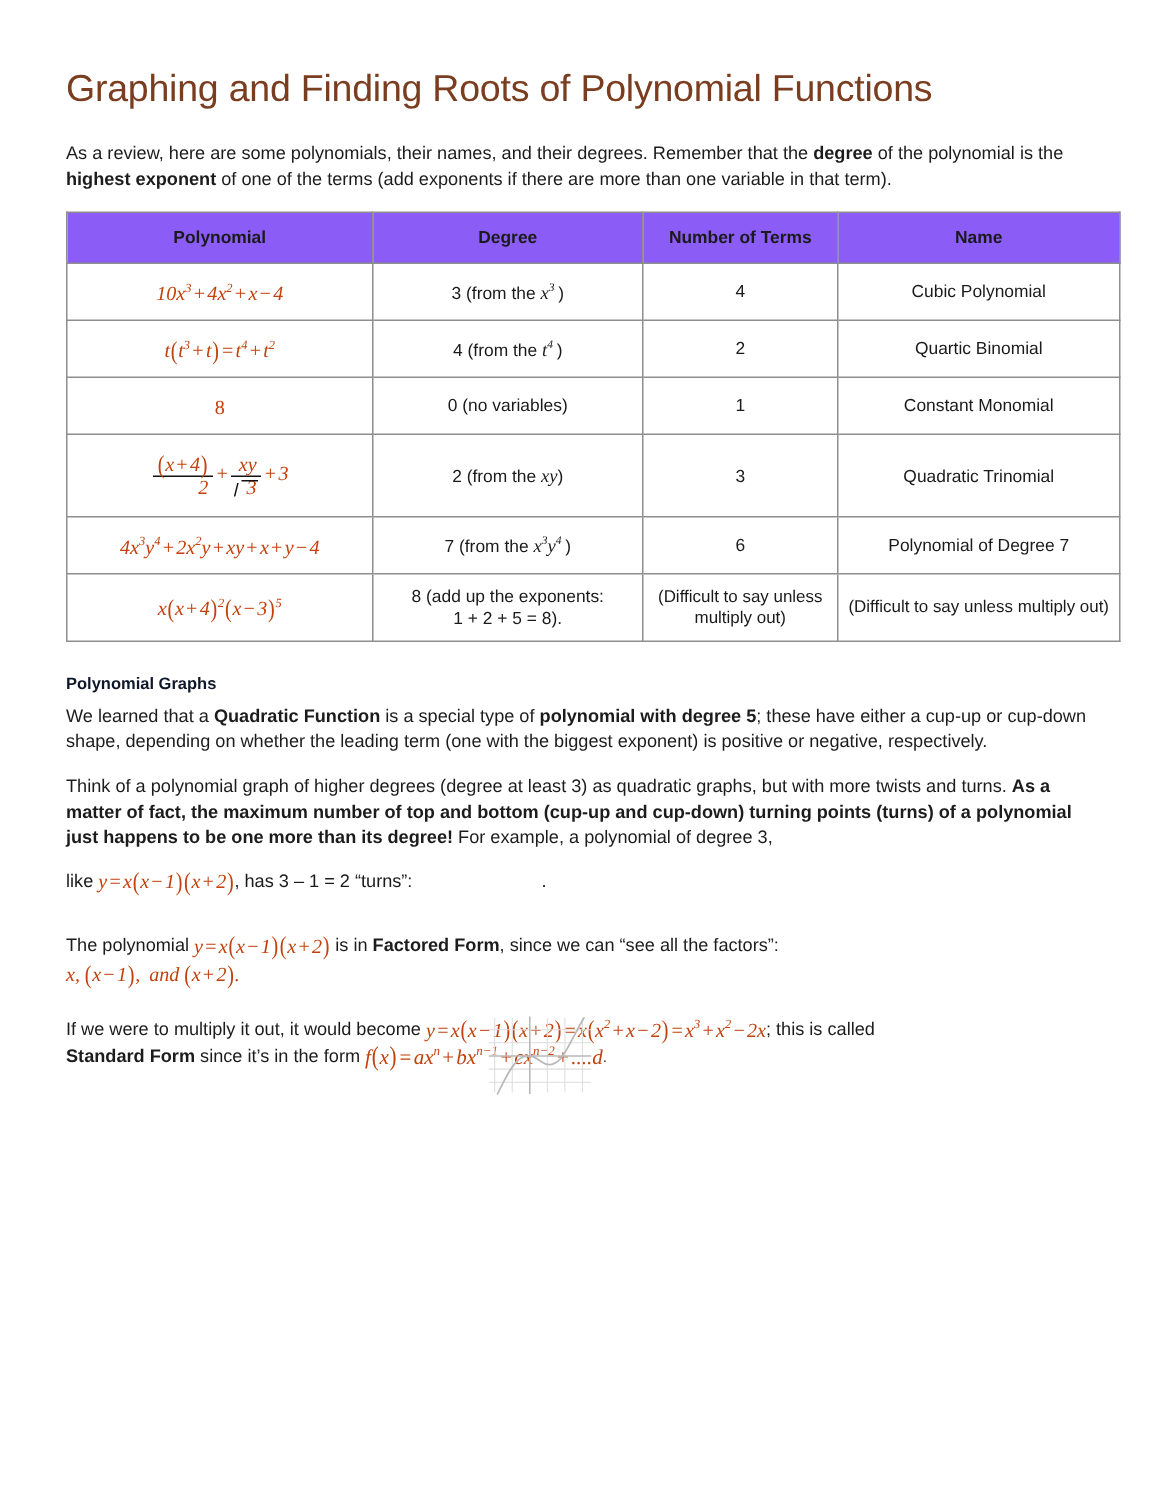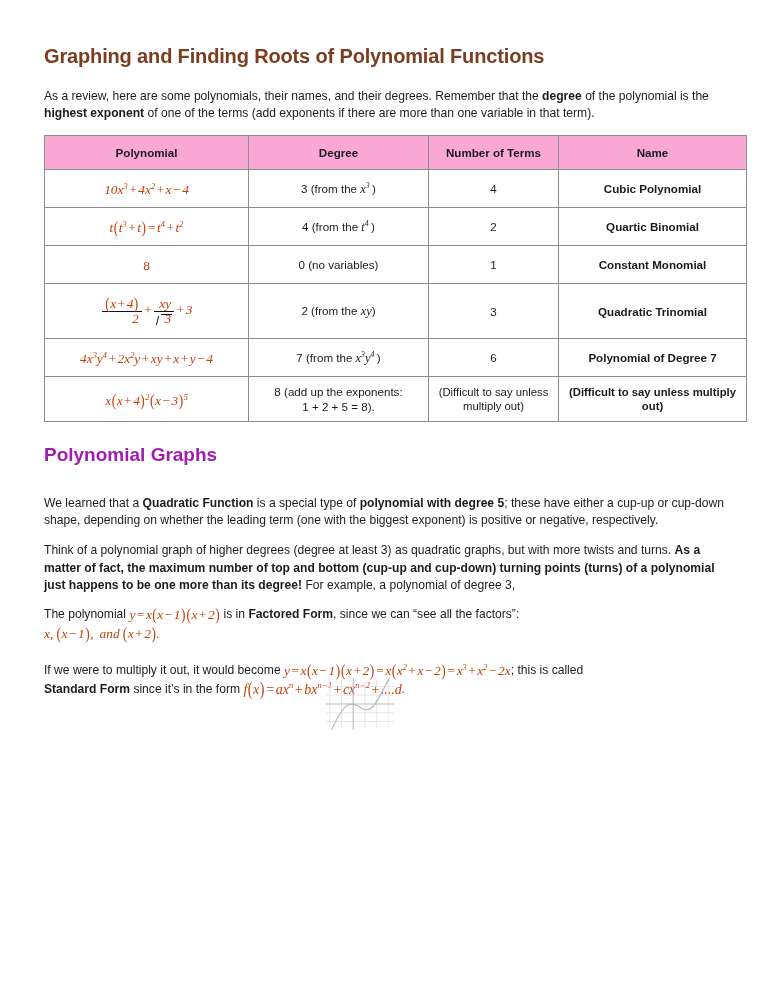--- a/index.html
+++ b/index.html
@@ -19,32 +19,32 @@
     width: 768px;
     height: 994px;
     box-sizing: border-box;
     padding: 44px 22px 0 44px;
     background: #fff;
     overflow: hidden;
   }
 
   
   .doc-title {
-    font-size: 20px;
-    font-weight: bold;
+    font-size: 25px;
+    font-weight: normal;
     color: #7a3d20;
     letter-spacing: -0.15px;
     margin: 0 0 20px 0;
     line-height: 1.2;
   }
   .section-heading {
-    font-size: 19px;
+    font-size: 11px;
     font-weight: bold;
-    color: #a21caf;
-    margin: 22px 0 28px 0;
+    color: #0f172a;
+    margin: 22px 0 5px 0;
     line-height: 1.2;
   }
 
   
   p.body {
     font-size: 12.1px;
     line-height: 1.42;
     margin: 0 0 13px 0;
     color: #1c1c1c;
     max-width: 690px;
@@ -120,40 +120,40 @@
     table-layout: fixed;
   }
   table.poly-table th,
   table.poly-table td {
     border: 1px solid #8e8e8e;
     text-align: center;
     vertical-align: middle;
     padding: 5px 4px;
   }
   table.poly-table th {
-    background: #f9a8d4;
+    background: #8b5cf6;
     font-size: 11.6px;
     font-weight: bold;
     color: #1a1a1a;
     height: 21px;
     padding: 6px 4px;
   }
   table.poly-table td.c-poly { height: 27px; }
   table.poly-table td.c-degree {
     font-size: 11.6px;
     line-height: 1.3;
     font-weight: normal;
   }
   table.poly-table td.c-terms {
     font-size: 11.6px;
     line-height: 1.3;
   }
   table.poly-table td.c-name {
     font-size: 11.6px;
-    font-weight: bold;
+    font-weight: normal;
     line-height: 1.3;
   }
   table.poly-table td.c-terms.note,
   table.poly-table td.c-name.note { font-size: 11.3px; }
   col.w1 { width: 204px; }
   col.w2 { width: 180px; }
   col.w3 { width: 130px; }
   col.w4 { width: 188px; }
 
   .deg-it {
@@ -286,20 +286,23 @@
   <h2 class="section-heading">Polynomial Graphs</h2>
 
   <p class="body">
     <span>We learned that a </span><b>Quadratic Function</b><span> is a special type of </span><b>polynomial with degree 5</b><span>; these have either a cup-up or cup-down shape, depending on whether the leading term (one with the biggest exponent) is positive or negative, respectively.</span>
   </p>
 
   <p class="body tight">
     <span>Think of a polynomial graph of higher degrees (degree at least 3) as quadratic graphs, but with more twists and turns.  </span><b>As a matter of fact, the maximum number of top and bottom (cup-up and cup-down) turning points (turns) of a polynomial just happens to be one more than its degree!</b><span>  For example, a polynomial of degree 3,</span>
   </p>
 
+  <div class="turns-line">
+    <span>like </span><span class="mth"><i>y</i><span class="op">=</span><i>x</i><span class="paren">(</span><i>x</i><span class="op">−</span>1<span class="paren">)</span><span class="paren">(</span><i>x</i><span class="op">+</span>2<span class="paren">)</span></span><span>, has 3 – 1 = 2 “turns”:</span><span class="trail-dot">.</span>
+  </div>
 
   <p class="body">
     <span>The polynomial </span><span class="mth"><i>y</i><span class="op">=</span><i>x</i><span class="paren">(</span><i>x</i><span class="op">−</span>1<span class="paren">)</span><span class="paren">(</span><i>x</i><span class="op">+</span>2<span class="paren">)</span></span><span> is in </span><b>Factored Form</b><span>, since we can “see all the factors”:</span><br>
     <span class="mth"><i>x</i>, <span class="paren">(</span><i>x</i><span class="op">−</span>1<span class="paren">)</span>,  and <span class="paren">(</span><i>x</i><span class="op">+</span>2<span class="paren">)</span>.</span>
   </p>
 
   <p class="body" style="margin-top:18px">
     <span> If we were to multiply it out, it would become </span><span class="mth"><i>y</i><span class="op">=</span><i>x</i><span class="paren">(</span><i>x</i><span class="op">−</span>1<span class="paren">)</span><span class="paren">(</span><i>x</i><span class="op">+</span>2<span class="paren">)</span><span class="op">=</span><i>x</i><span class="paren">(</span><i>x</i><sup>2</sup><span class="op">+</span><i>x</i><span class="op">−</span>2<span class="paren">)</span><span class="op">=</span><i>x</i><sup>3</sup><span class="op">+</span><i>x</i><sup>2</sup><span class="op">−</span>2<i>x</i></span><span>; this is called </span><br>
     <b>Standard Form</b><span> since it’s in the form </span><span class="mth" style="font-size:14px"><i>f</i><span class="paren">(</span><i>x</i><span class="paren">)</span><span class="op">=</span><i>ax</i><sup><i>n</i></sup><span class="op">+</span><i>bx</i><sup><i>n</i>−1</sup><span class="op">+</span><i>cx</i><sup><i>n</i>−2</sup><span class="op">+</span>....<i>d</i></span><span style="font-size:10px">.</span>
   </p>

